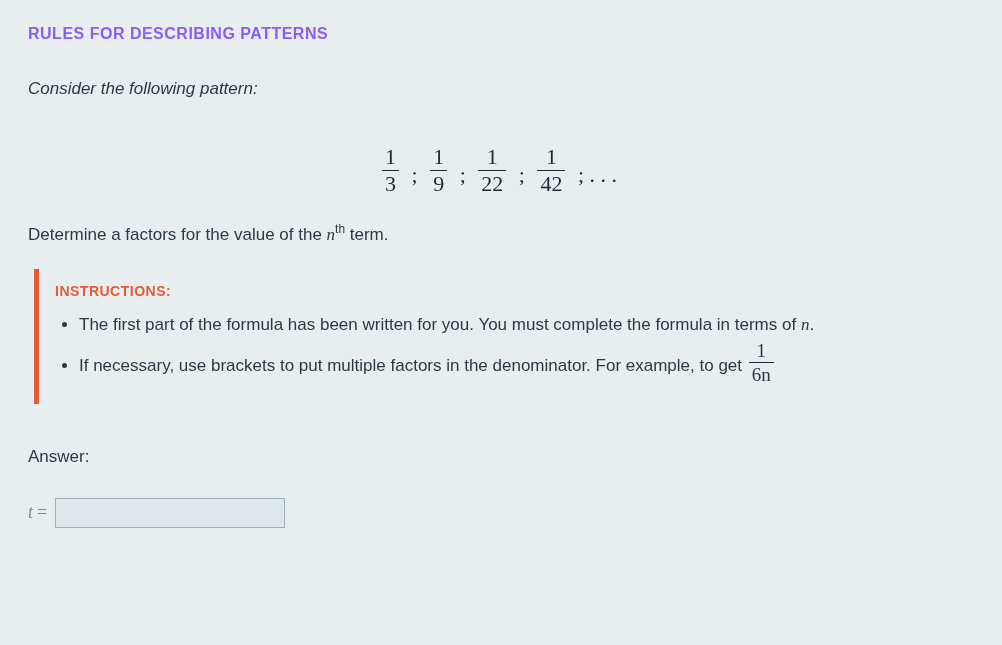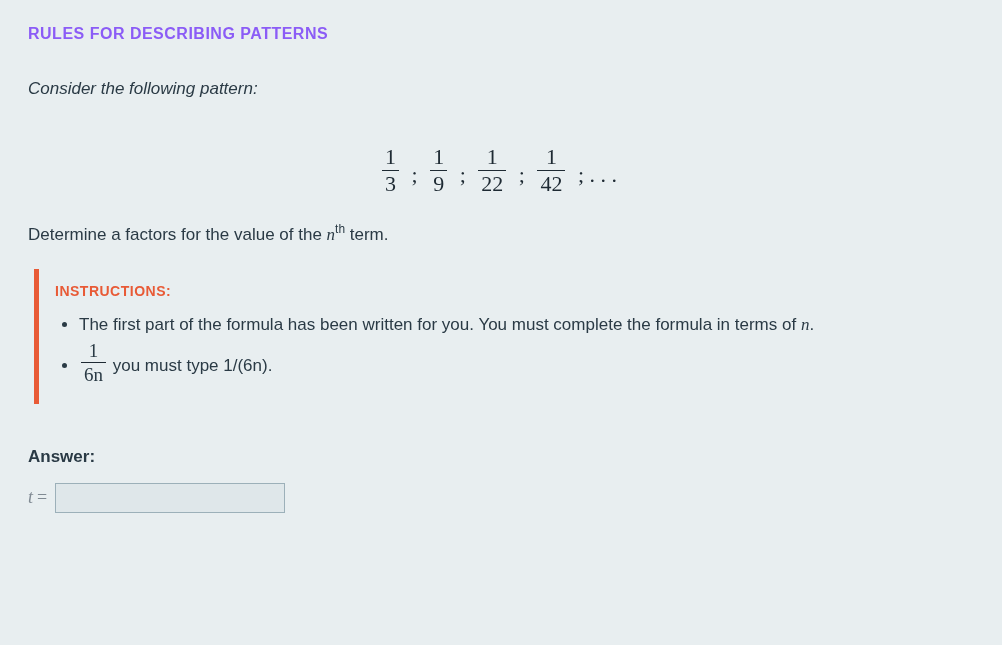--- a/index.html
+++ b/index.html
@@ -86,23 +86,23 @@
     .instructions li {
       margin: 4px 0;
       color: #2a3a45;
     }
     .instructions li .frac {
       font-size: 19px;
       font-family: "Times New Roman", Times, serif;
       vertical-align: -10px;
     }
     .answer-label {
-      font-weight: 700;
+      font-weight: 400;
       color: #2a3a45;
-      margin-bottom: 13px;
+      margin-bottom: 28px;
     }
     .answer-row {
       display: flex;
       align-items: center;
       gap: 8px;
     }
     .t-eq {
       font-family: "Times New Roman", Times, serif;
       font-style: italic;
       color: #808a93;
@@ -158,25 +158,25 @@
   <span>Determine a factors for the value of the </span><span class="inline-italic">n</span><span class="superscript">th</span><span> term.</span>
 </div>
 
 <div class="instructions">
   <div class="itext">INSTRUCTIONS:</div>
   <ul>
     <li>
       <span>The first part of the formula has been written for you. You must complete the formula in terms of </span><span class="inline-italic">n</span><span>.</span>
     </li>
     <li>
+      <span>If necessary, use brackets to put multiple factors in the denominator. For example, to get </span>
       <span class="frac">
         <span class="num">1</span>
         <span class="den"><span style="font-style:normal">6n</span></span>
       </span>
-      <span> you must type 1/(6n).</span>
     </li>
   </ul>
 </div>
 
 <div class="answer-label">Answer:</div>
 
 <div class="answer-row">
   <span class="t-eq">
     <span>t</span><span class="eq-sign">=</span>
   </span>

